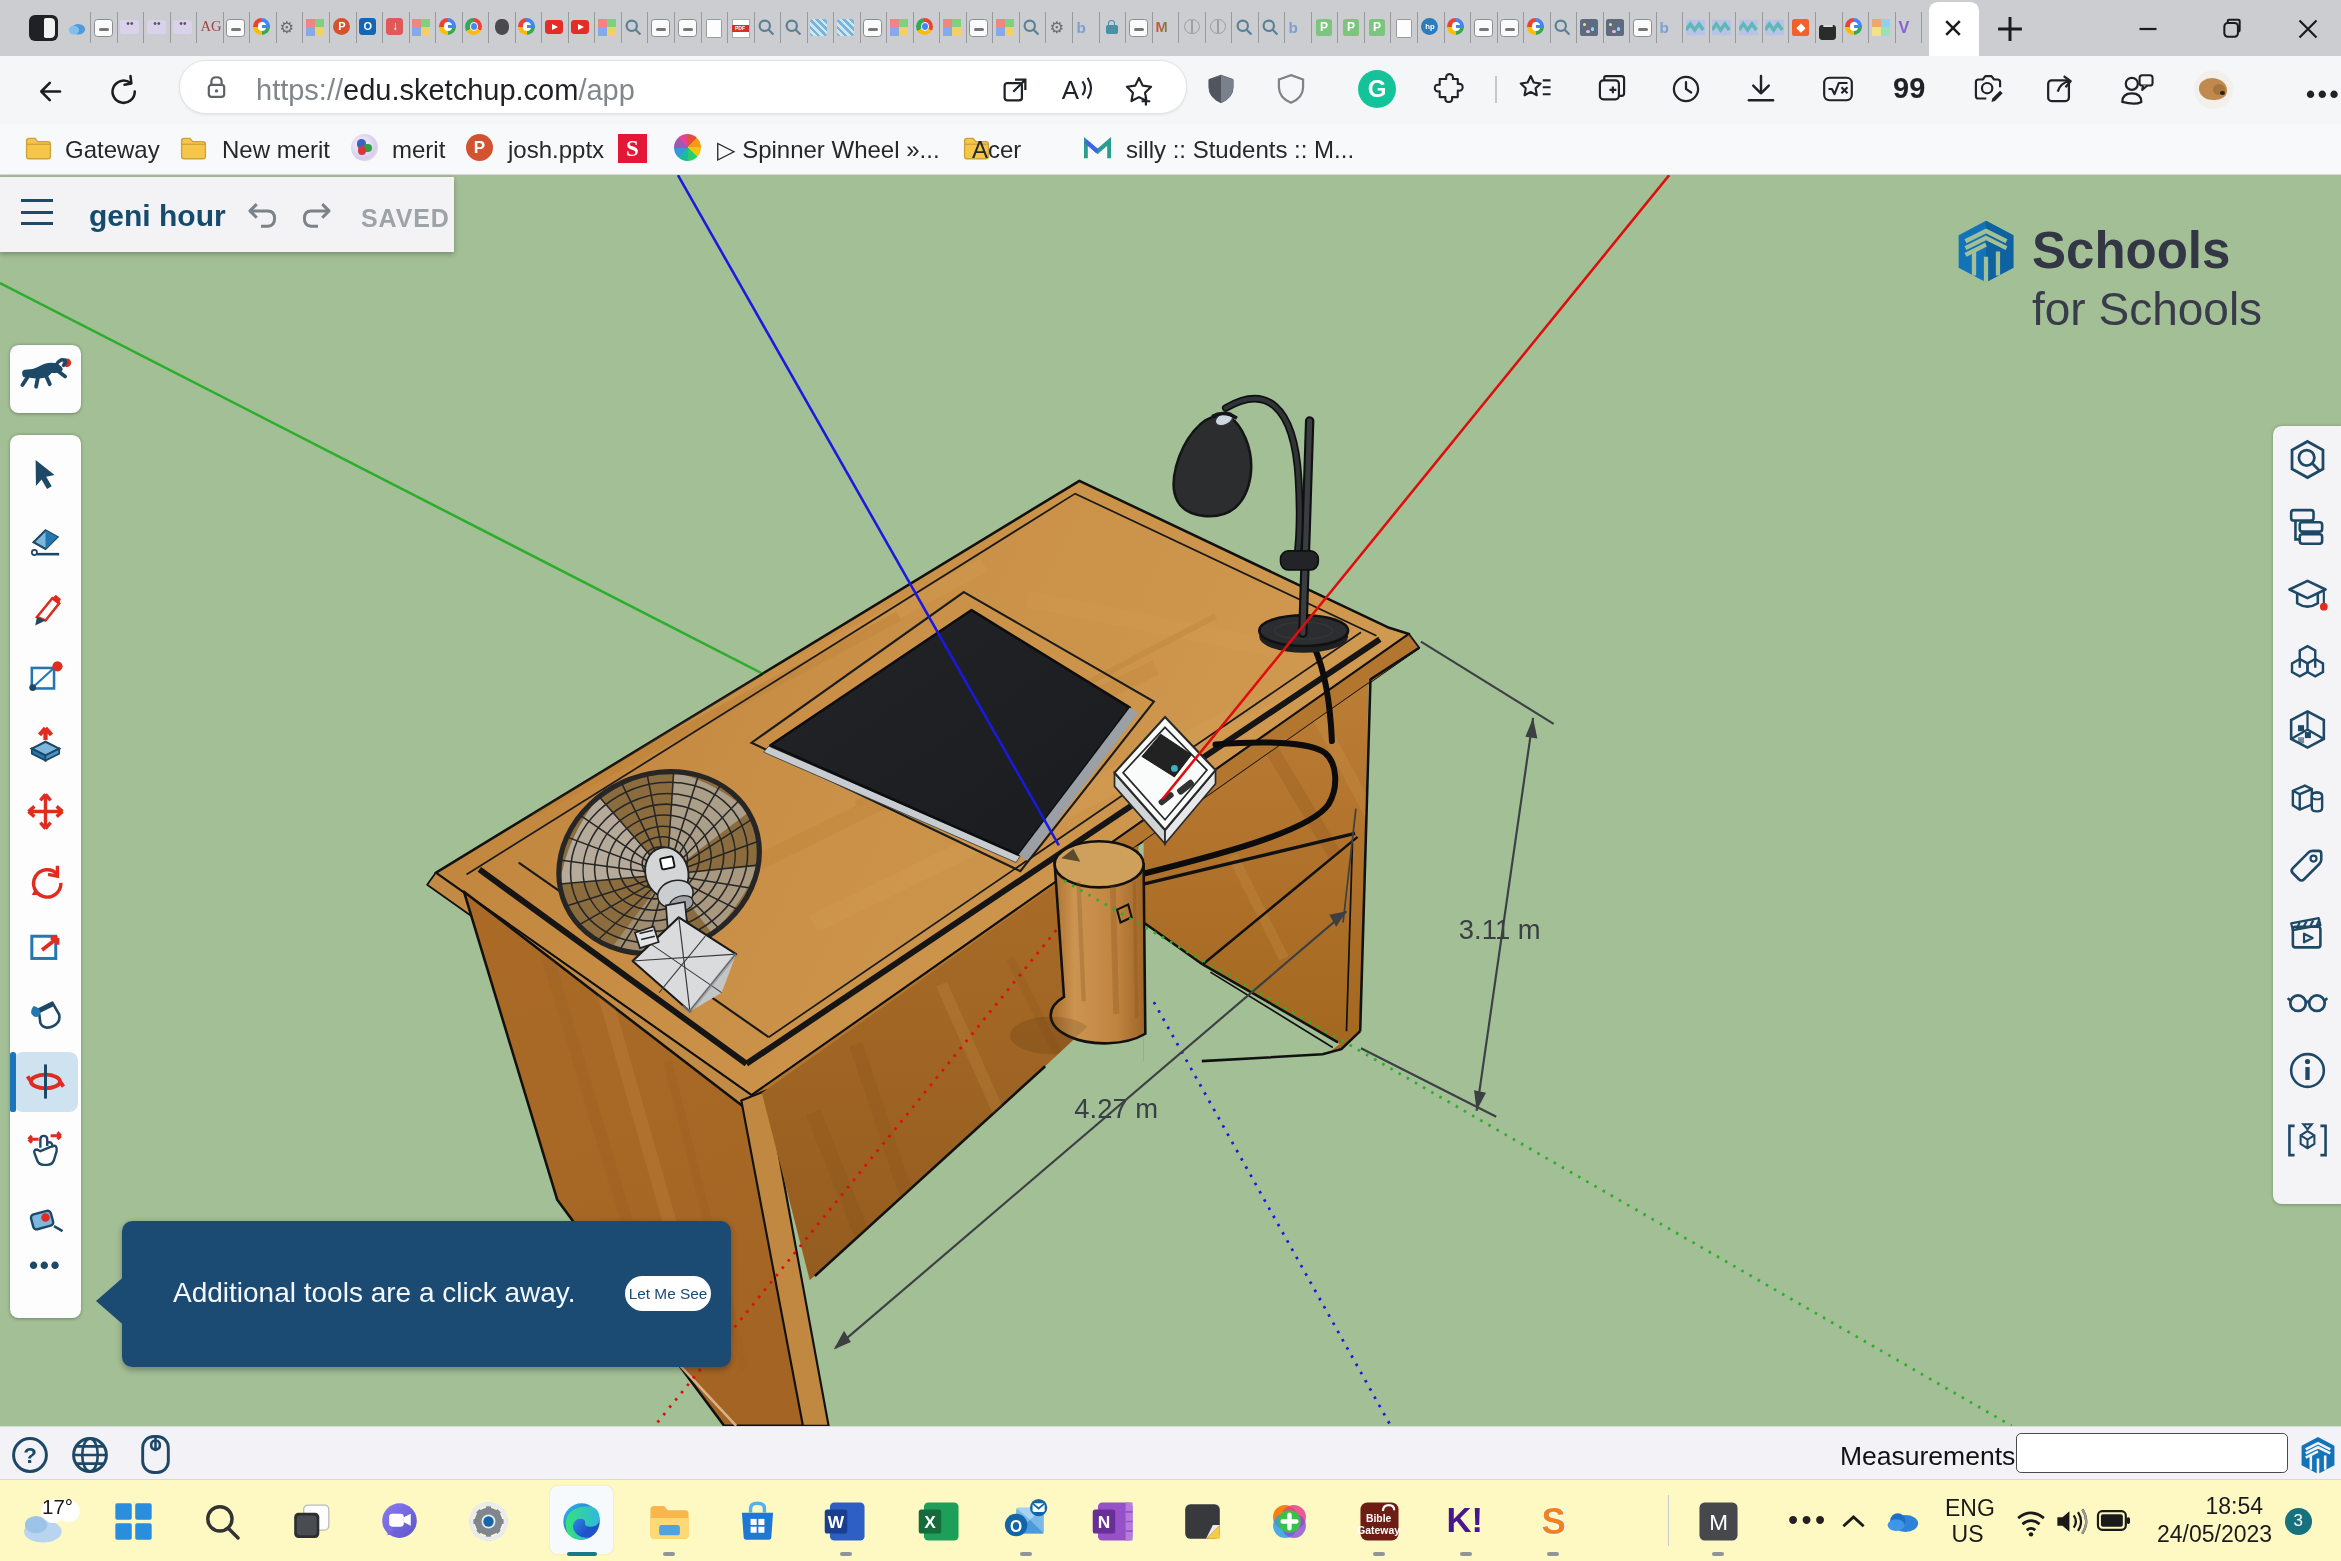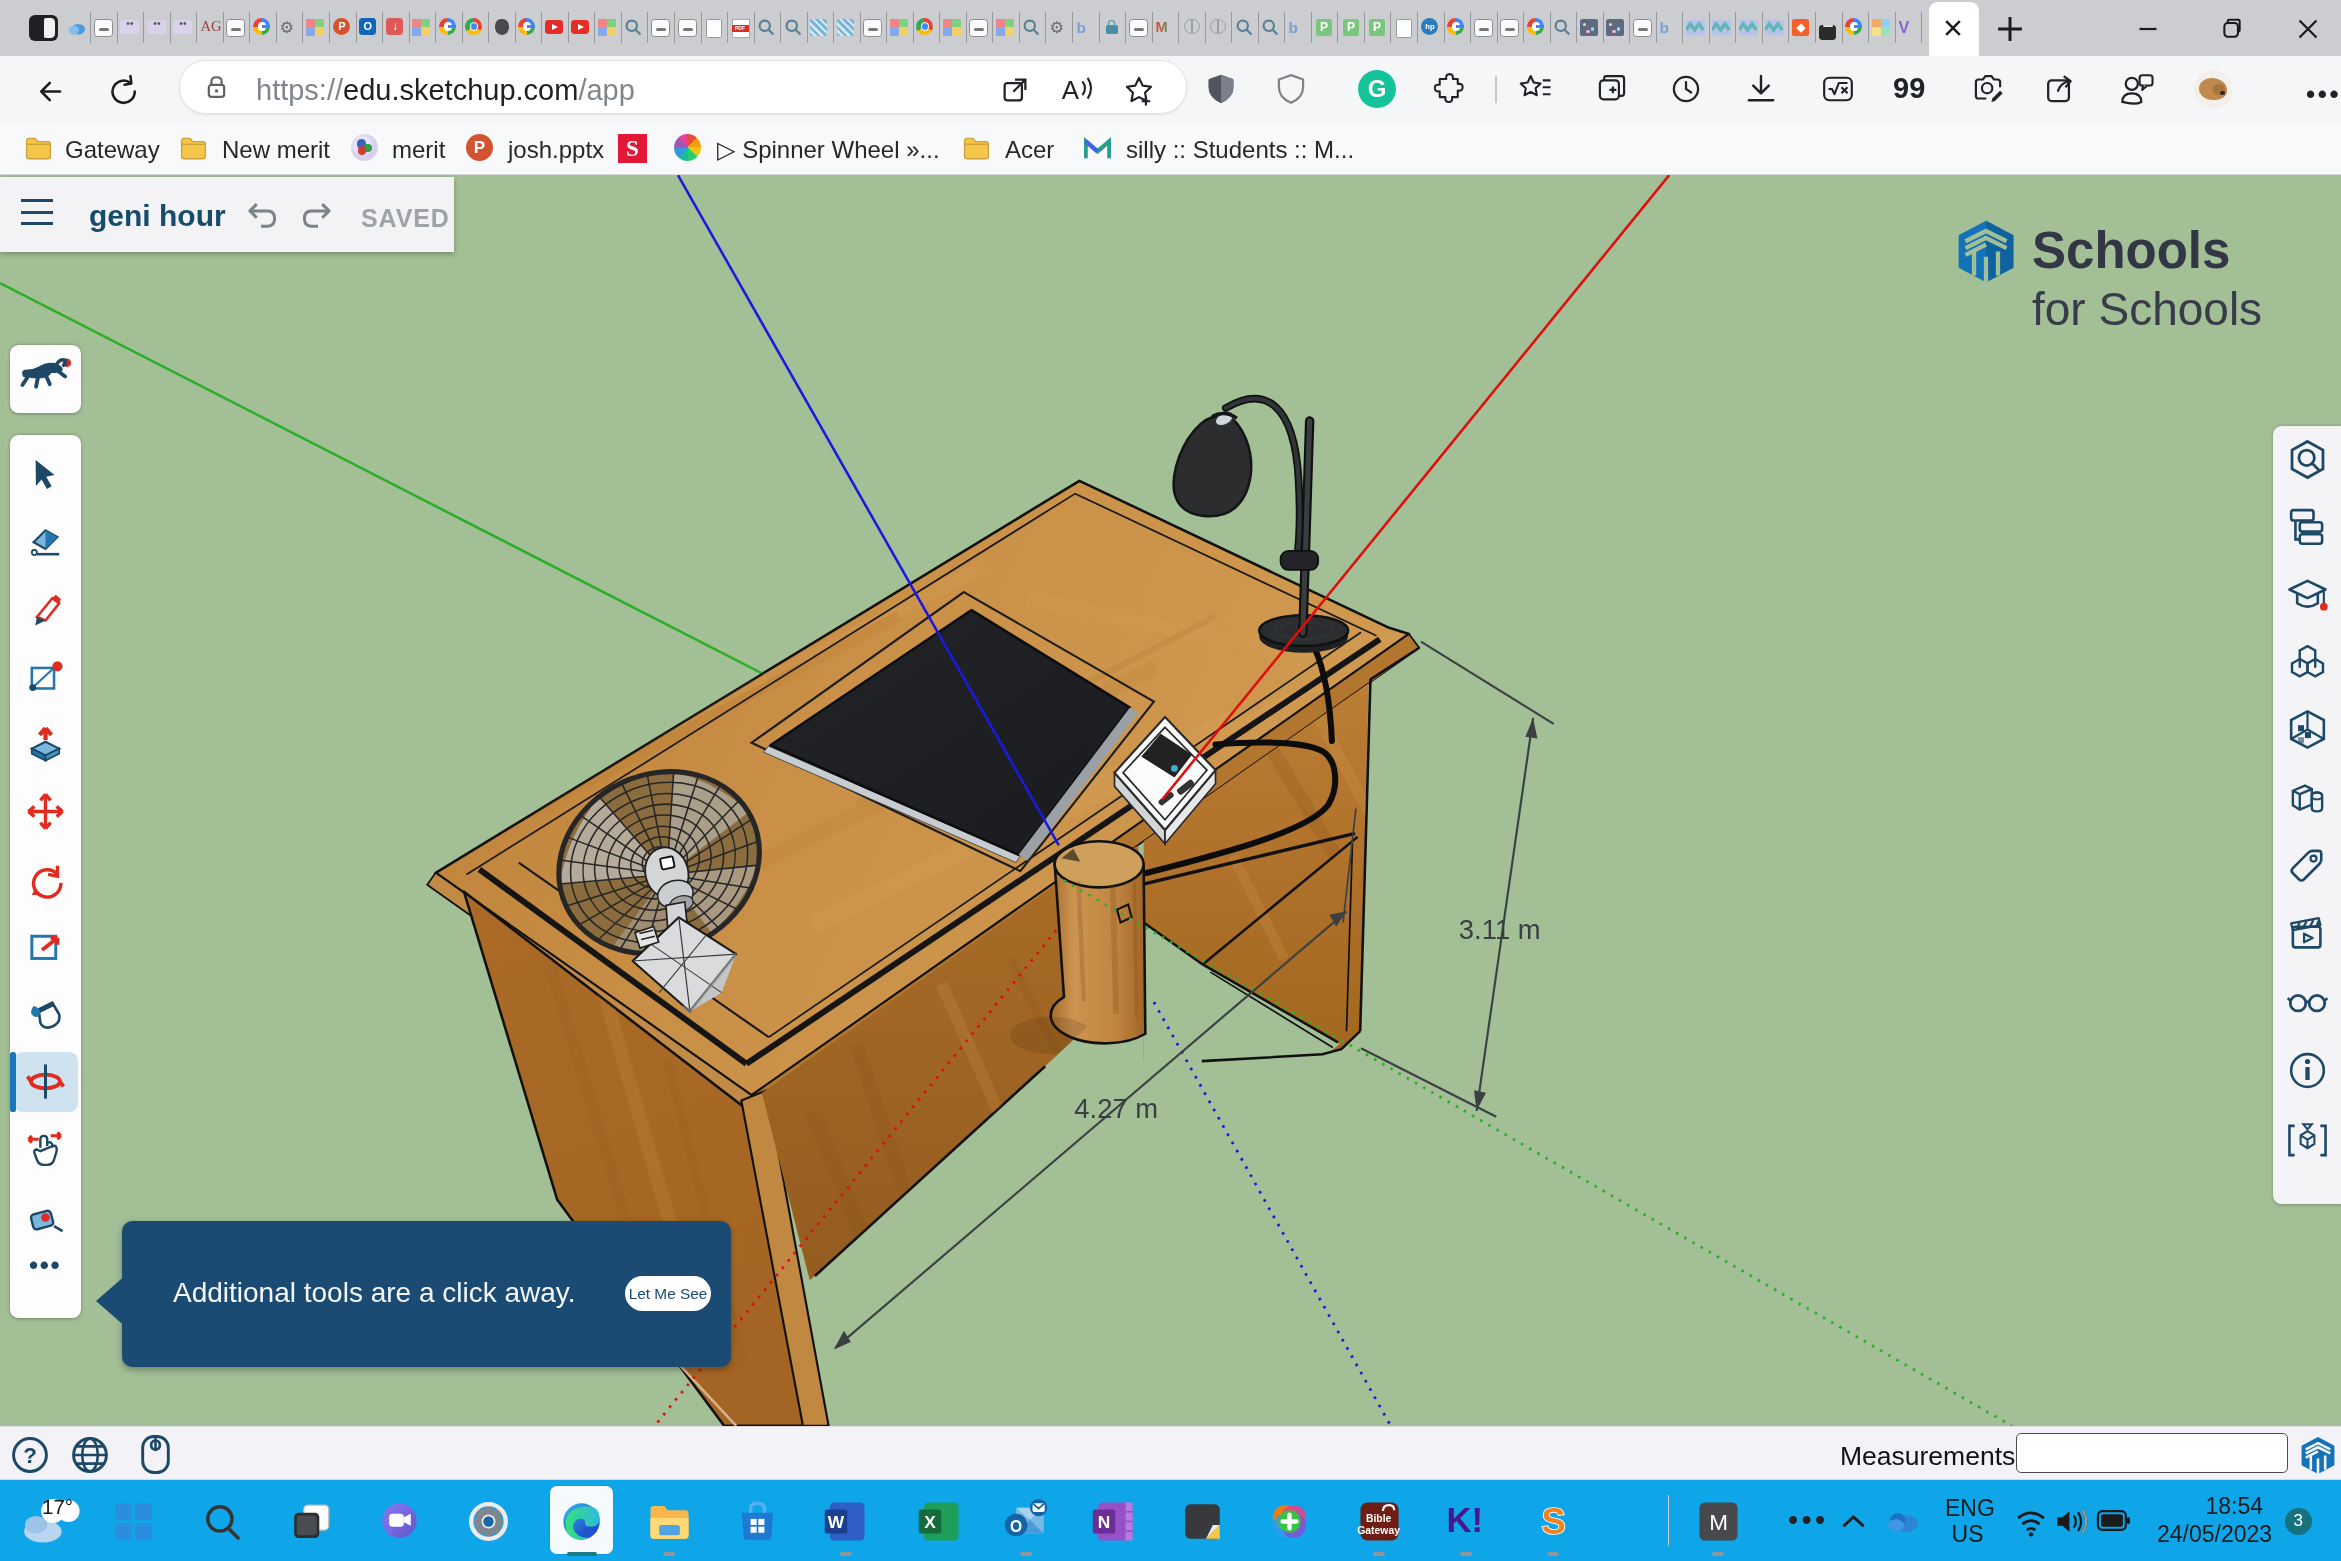--- a/index.html
+++ b/index.html
@@ -661,21 +661,21 @@
 <div class="abs" style="left:392px;top:12px;font-size:24px;color:#27282a;">merit</div>
 <div class="abs" style="left:466px;top:10.3px;width:27px;height:27px;border-radius:50%;background:#d35230;color:#fff;font-weight:bold;font-size:17px;text-align:center;line-height:27px;">P</div>
 <div class="abs" style="left:508px;top:12px;font-size:24px;color:#27282a;">josh.pptx</div>
 <div class="abs" style="left:618px;top:10.3px;width:29px;height:29px;background:#e31837;color:#fff;font-family:'Liberation Serif',serif;font-weight:bold;font-size:23px;text-align:center;line-height:29px;">S</div>
 <div class="abs" style="left:674px;top:10.3px;width:27px;height:27px;border-radius:50%;background:conic-gradient(#e74c3c 0 12%,#f39c12 0 24%,#f1c40f 0 37%,#2ecc71 0 50%,#1abc9c 0 62%,#3498db 0 75%,#9b59b6 0 88%,#e84393 0);"></div>
 <div class="abs" style="left:717px;top:12px;font-size:24px;color:#27282a;text-align:right;">▷ Spinner Wheel »...</div>
 <svg class="abs" style="left:962px;top:10.3px;" width="29" height="29" viewBox="0 0 34 34">
       <path d="M3 8 Q3 5 6 5 L13 5 L16 9 L28 9 Q31 9 31 12 L31 26 Q31 29 28 29 L6 29 Q3 29 3 26 Z" fill="#f6c64a" stroke="#caa23a" stroke-width="1.5"></path>
       <path d="M3 12 L31 12" stroke="#caa23a" stroke-width="1.5"></path>
     </svg>
-<div class="abs" style="left:1005px;top:12px;font-size:24px;color:#27282a;text-align:right;">Acer</div>
+<div class="abs" style="left:972px;top:12px;font-size:24px;color:#27282a;text-align:right;">Acer</div>
 <div class="abs" style="left:1084px;top:12px;width:27px;height:24px;"><svg width="27" height="24" viewBox="0 0 32 28">
         <path d="M2 26 L2 6 L16 18 L30 6 L30 26" fill="none" stroke="#2a9d8f" stroke-width="5"></path>
         <path d="M2 6 L16 18" stroke="#4361ee" stroke-width="5"></path>
       </svg></div>
 <div class="abs" style="left:1126px;top:12px;font-size:24px;color:#27282a;">silly :: Students :: M...</div>
 </div>
 <div class="abs" style="left:0;top:175px;width:2342px;height:1251px;background:#a3bf96;">
 <svg width="2342" height="1251" viewBox="0 205 2736 1461">
 
 <defs>
@@ -1057,21 +1057,21 @@
       <rect x="13" y="8" width="10" height="10" rx="4" fill="none" stroke="#1d4866" stroke-width="3"></rect>
     </svg>
 <div class="abs" style="left:1840px;top:13.7px;font-size:26.5px;color:#121212;">Measurements</div>
 <div class="abs" style="left:2016px;top:6px;width:270px;height:38px;background:#fff;border:1.7px solid #4a4a4a;border-radius:5.1px;"></div>
 <svg class="abs" style="left:2299px;top:8.6px;" width="38" height="39" viewBox="0 0 72 76">
 <path d="M36 2 L68 19 L68 57 L36 74 L4 57 L4 19 Z" fill="#1273b8"></path>
 <path d="M12 26 L36 14 L60 26 M12 34 L36 22 L60 34 M12 42 L36 30" stroke="#f2f2f7" stroke-width="5" fill="none"></path>
 <path d="M36 74 L36 44 M22 66 L22 38 M50 66 L50 38" stroke="#f2f2f7" stroke-width="5" fill="none"></path>
 </svg>
 </div>
-<div class="abs" style="left:0;top:1479px;width:2342px;height:82px;background:#0ea5e9;border-top:0.9px solid #d7d9db;">
+<div class="abs" style="left:0;top:1479px;width:2342px;height:82px;background:#fef9c3;border-top:0.9px solid #d7d9db;">
 <svg class="abs" style="left:19px;top:19px;" width="64" height="47" viewBox="0 0 75 55">
       <ellipse cx="28" cy="38" rx="22" ry="13" fill="#b8d4ee"></ellipse>
       <ellipse cx="20" cy="30" rx="13" ry="10" fill="#9cc3e8"></ellipse>
       <circle cx="40" cy="14" r="14" fill="#fff"></circle>
       <circle cx="58" cy="14" r="13" fill="#fff"></circle>
     </svg>
 <div class="abs" style="left:38px;top:1495px;font-size:19.7px;color:#202020;"></div>
 <div class="abs" style="left:42px;top:15.4px;font-size:20.5px;color:#1a1a1a;">17°</div>
 <div class="abs" style="left:111px;top:19px;width:45px;height:45px;"><svg width="45" height="45" viewBox="0 0 52 52">
         <g fill="#2a8ddd">

